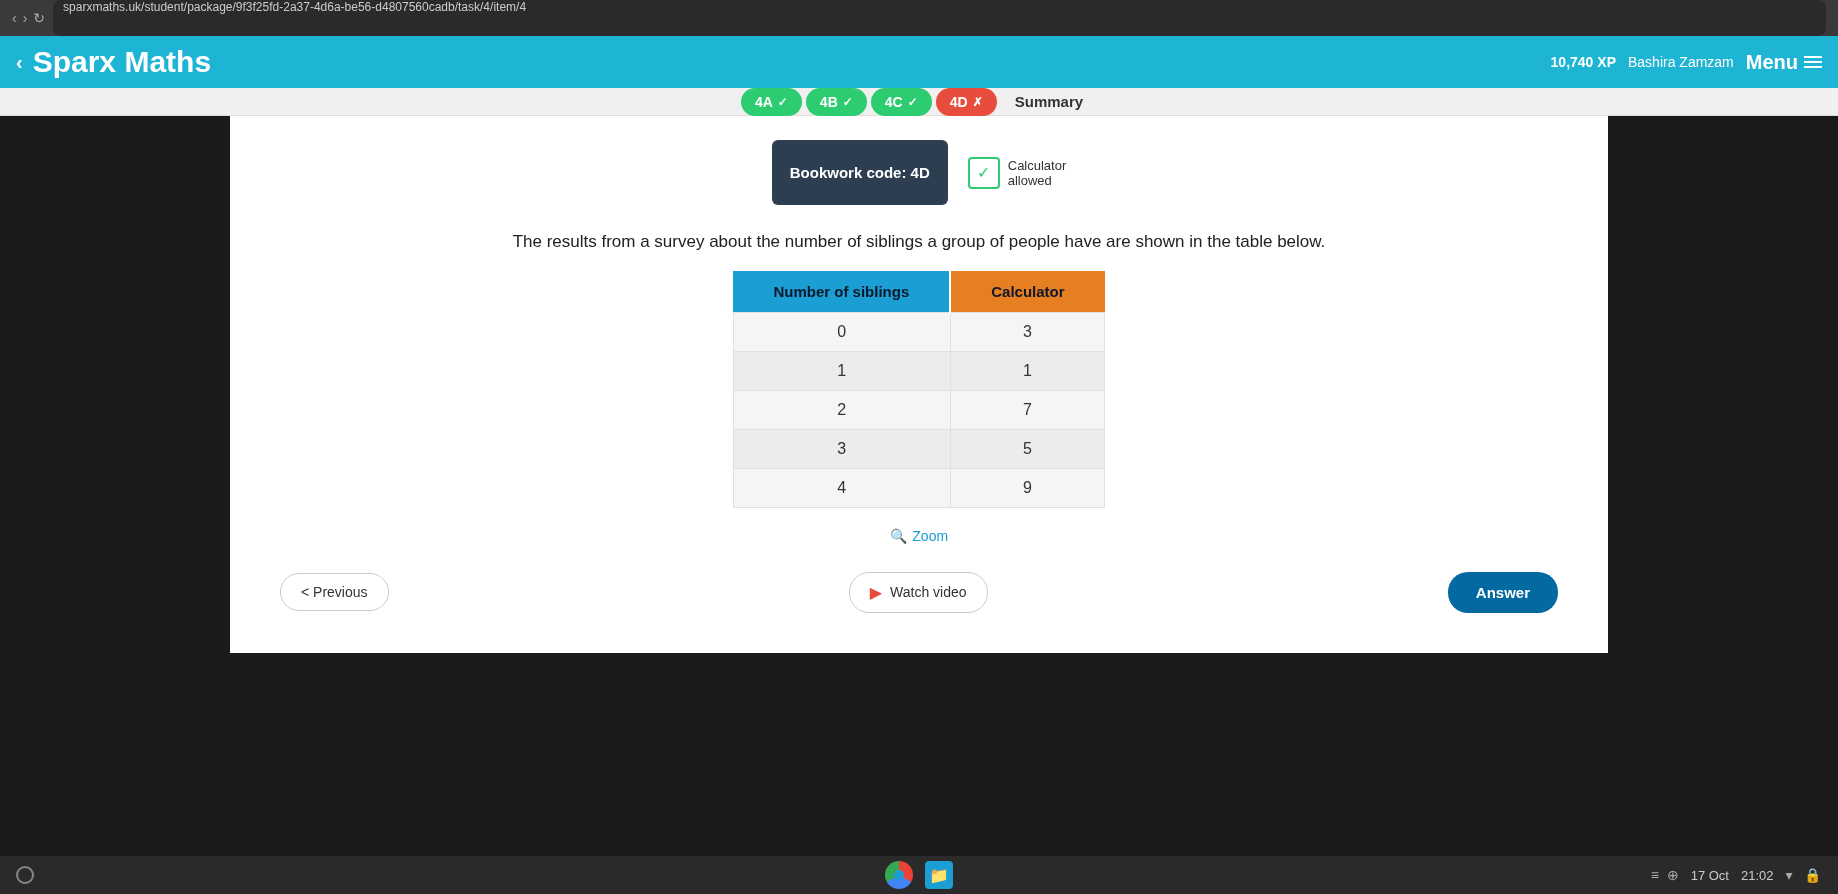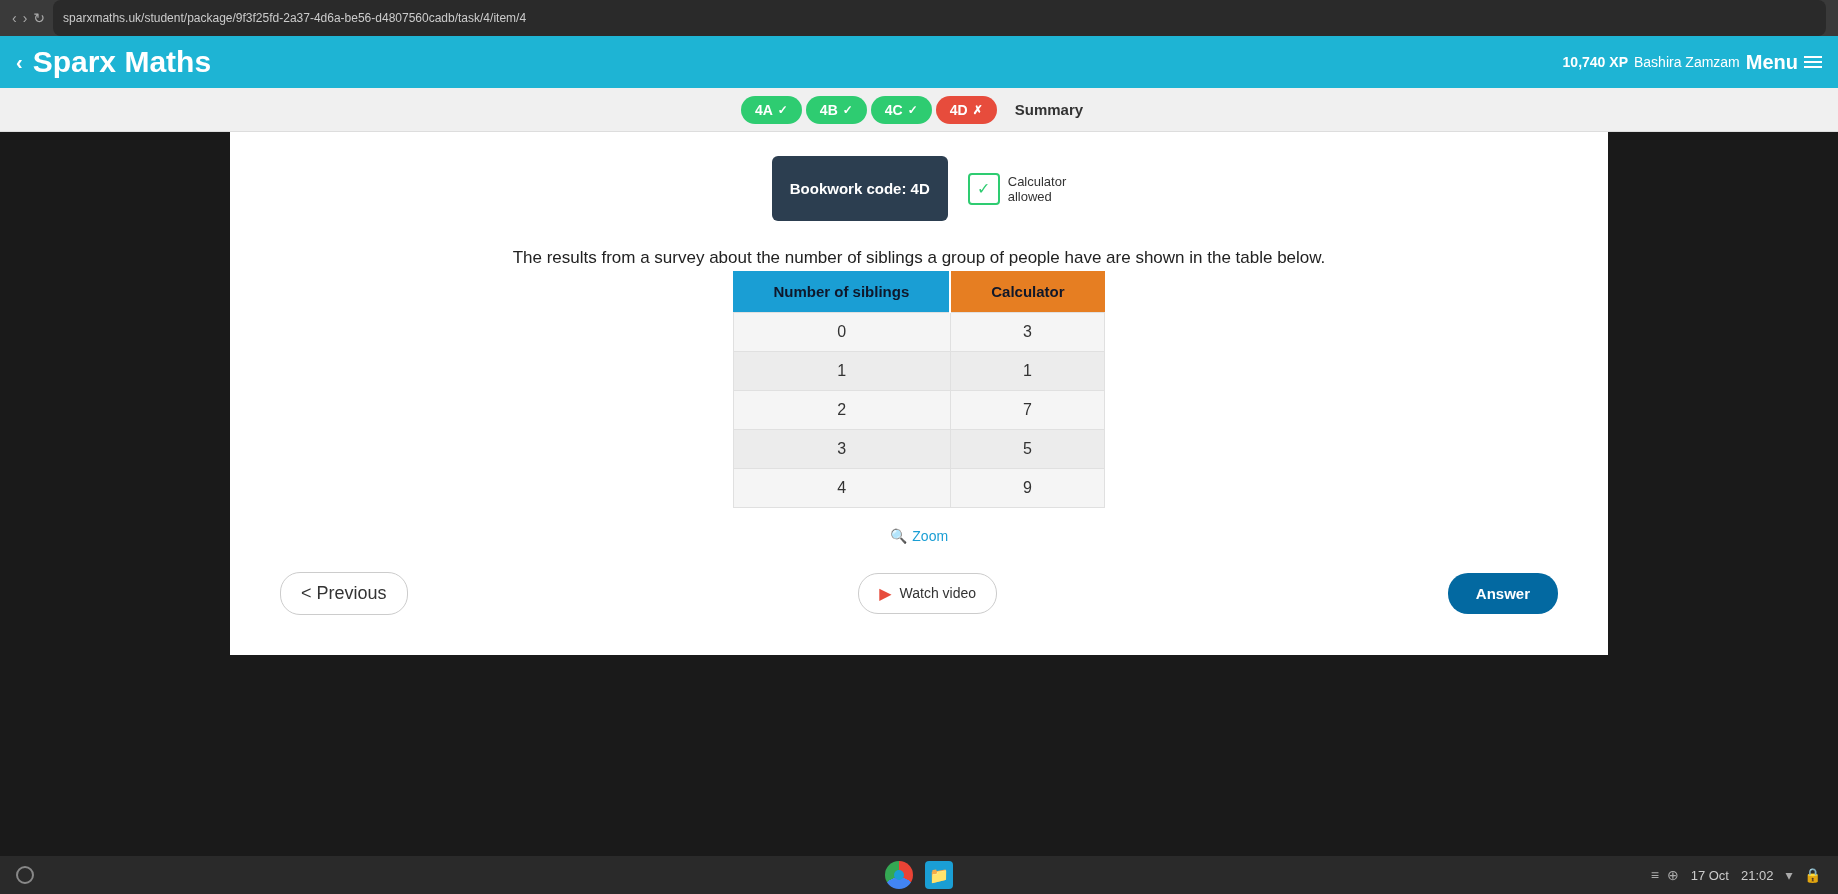--- a/index.html
+++ b/index.html
@@ -30,21 +30,20 @@
       color: #aaa;
       font-size: 14px;
       cursor: pointer;
     }
     .address-bar {
       flex: 1;
       background: #2a2a2a;
       border-radius: 8px;
       height: 36px;
       display: flex;
-      align-items: center;
       padding: 0 10px;
       color: #ccc;
       font-size: 12px;
     }
 
     
     .app-header {
       background: #1eb4d4;
       height: 52px;
       display: flex;
@@ -64,21 +63,21 @@
       font-weight: bold;
     }
     .app-title {
       color: white;
       font-size: 30px;
       font-weight: bold;
     }
     .app-header-right {
       display: flex;
       align-items: center;
-      gap: 6px;
+      gap: 12px;
       color: white;
       font-size: 14px;
     }
     .xp-display {
       font-weight: bold;
     }
     .menu-btn {
       display: flex;
       align-items: center;
       gap: 6px;
@@ -93,21 +92,21 @@
     }
     .menu-line {
       width: 18px;
       height: 2px;
       background: white;
     }
 
     
     .tab-bar {
       background: #f0f0f0;
-      height: 44px;
+      height: 28px;
       display: flex;
       align-items: center;
       justify-content: center;
       gap: 4px;
       border-bottom: 1px solid #ddd;
     }
     .tab {
       padding: 6px 14px;
       border-radius: 20px;
       font-size: 14px;
@@ -175,20 +174,21 @@
       justify-content: center;
       font-size: 16px;
       color: #2ecc71;
     }
 
     
     .question-intro {
       text-align: center;
       font-size: 17px;
       color: #222;
+      margin-bottom: 16px;
       line-height: 1.5;
     }
     .question-main {
       text-align: center;
       font-size: 17px;
       color: #222;
       margin-bottom: 28px;
     }
     .question-main strong {
       font-weight: bold;
@@ -248,21 +248,21 @@
       display: flex;
       align-items: center;
       justify-content: space-between;
       padding: 0 10px;
     }
     .prev-btn {
       background: white;
       border: 1px solid #ccc;
       border-radius: 20px;
       padding: 10px 20px;
-      font-size: 18px;
+      font-size: 14px;
       cursor: pointer;
       display: flex;
       align-items: center;
       gap: 5px;
       color: #333;
     }
     .watch-btn {
       background: white;
       border: 1px solid #ccc;
       border-radius: 20px;

